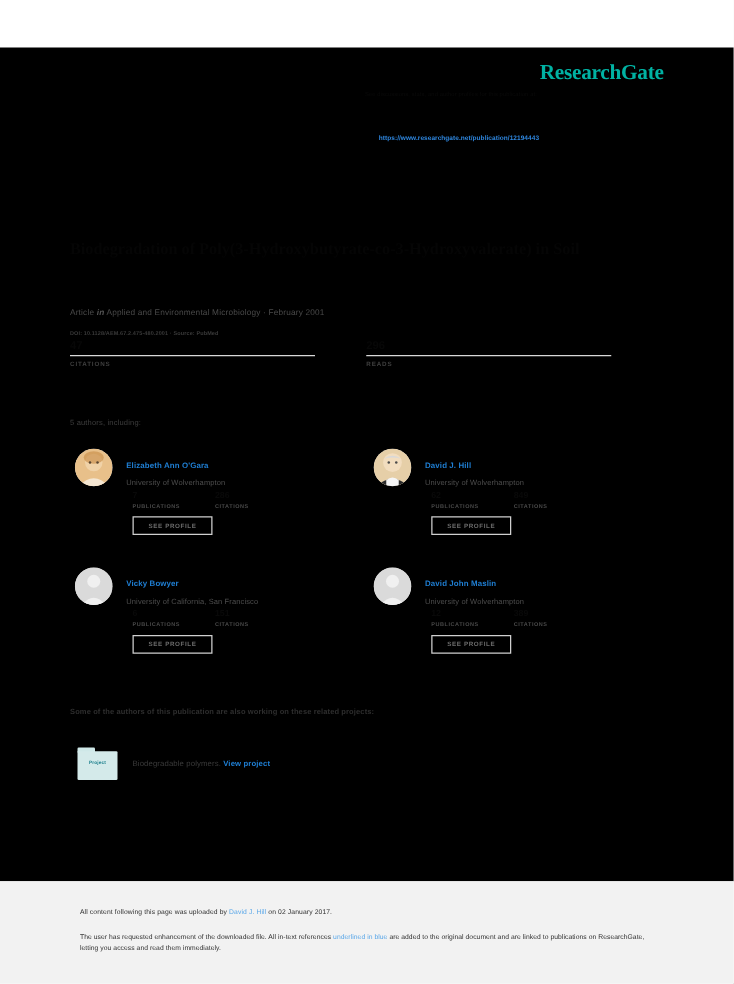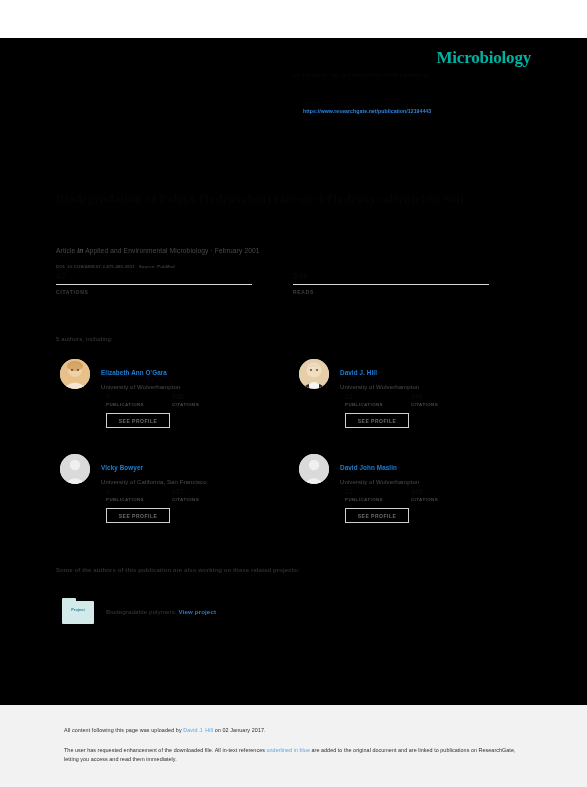--- a/index.html
+++ b/index.html
@@ -305,21 +305,21 @@
 </style>
 </head>
 <body>
 
 <div id="page">
 
   <div class="top-strip"></div>
   <div class="body-dark"></div>
   <div class="footer-band"></div>
 
-  <div class="rg-logo">Microbiology</div>
+  <div class="rg-logo">ResearchGate</div>
 
   <div class="discussions-block">
     <div class="discussions-line">See discussions, stats, and author profiles for this publication at:</div>
   </div>
   <a class="rg-url">https://www.researchgate.net/publication/12194443</a>
 
   <div class="article-title">Biodegradation of Poly(3-Hydroxybutyrate-co-3-Hydroxyvalerate) in Soil</div>
 
   <div class="article-meta">
     <span class="label">Article</span>

